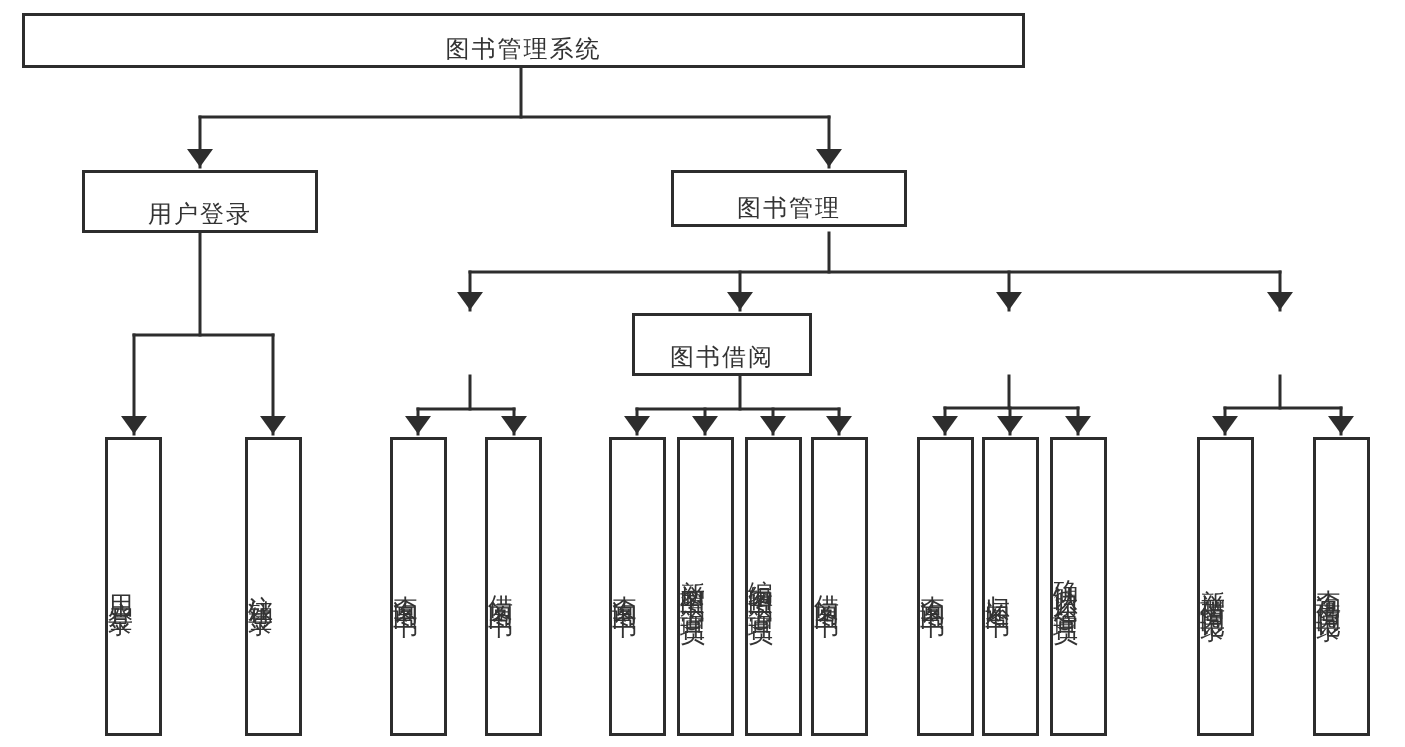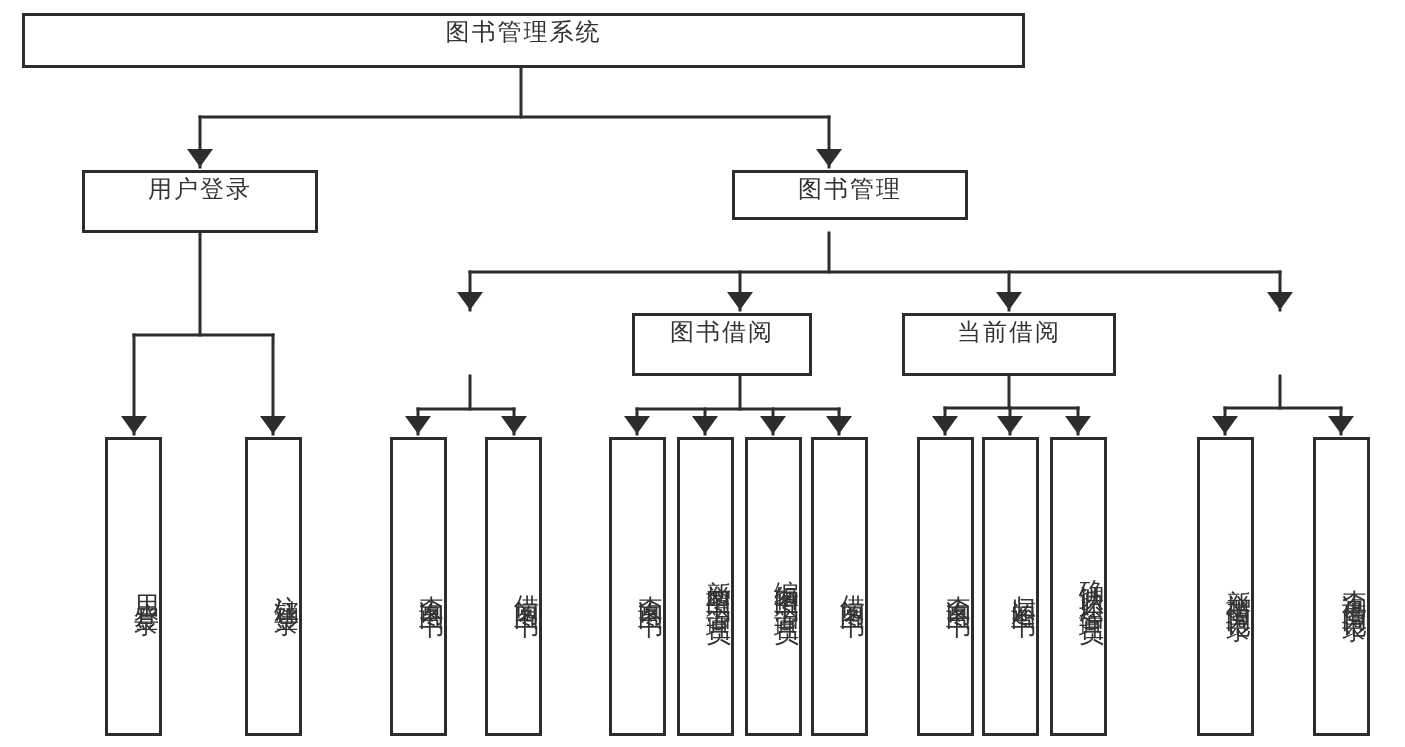--- a/index.html
+++ b/index.html
@@ -5,21 +5,21 @@
   html,body{margin:0;padding:0;background:#fff;}
   body{width:1405px;height:747px;overflow:hidden;font-family:"Liberation Sans",sans-serif;}
   .canvas{position:relative;width:1405px;height:747px;background:#ffffff;}
   svg.lines{position:absolute;left:0;top:0;z-index:1;}
   .box{
     position:absolute;
     box-sizing:border-box;
     border:3px solid #2d2d2d;
     background:#ffffff;
     display:flex;
-    align-items:flex-start;
+    align-items:flex-end;
     justify-content:center;
     color:#333333;
     z-index:2;
   }
   .h{font-size:24px;letter-spacing:2px;white-space:nowrap;}
   .v{
     writing-mode:vertical-rl;
     text-orientation:mixed;
     font-size:25px;
     letter-spacing:6px;
@@ -91,29 +91,26 @@
     </g>
   </svg>
 
   <div class="box h" style="left:22px;top:13px;width:1003px;height:55px">
     <span>图书管理系统</span>
   </div>
 
   <div class="box h" style="left:82px;top:170px;width:236px;height:63px">
     <span>用户登录</span>
   </div>
-  <div class="box h" style="left:732px;top:170px;width:236px;height:50px">
+  <div class="box h" style="left:671px;top:170px;width:236px;height:57px">
     <span>图书管理</span>
   </div>
 
   <div class="box h" style="left:632px;top:313px;width:180px;height:63px">
     <span>图书借阅</span>
-  </div>
-  <div class="box h" style="left:902px;top:313px;width:214px;height:63px">
-    <span>当前借阅</span>
   </div>
 
   <div class="box v" style="left:105px;top:437px;width:57px;height:299px">
     <span>用户登录</span>
   </div>
   <div class="box v" style="left:245px;top:437px;width:57px;height:299px">
     <span>注销登录</span>
   </div>
 
   <div class="box v" style="left:390px;top:437px;width:57px;height:299px">

